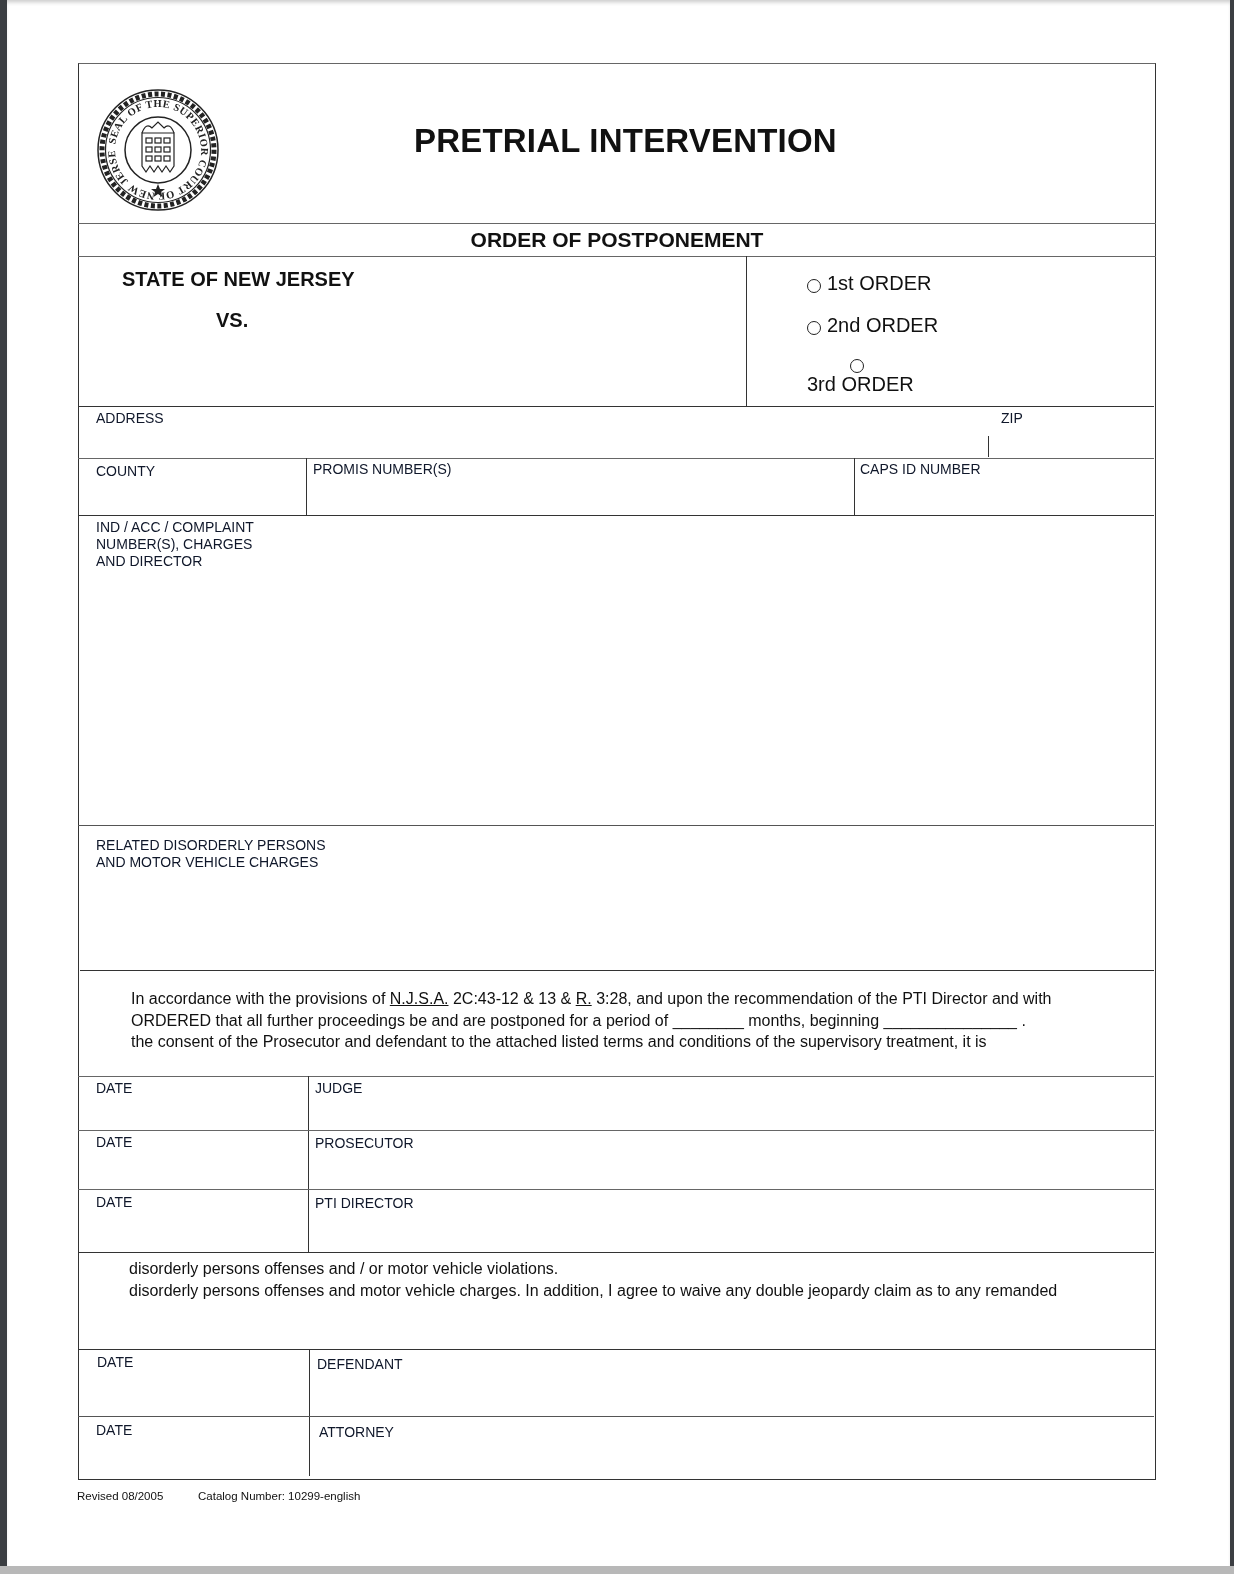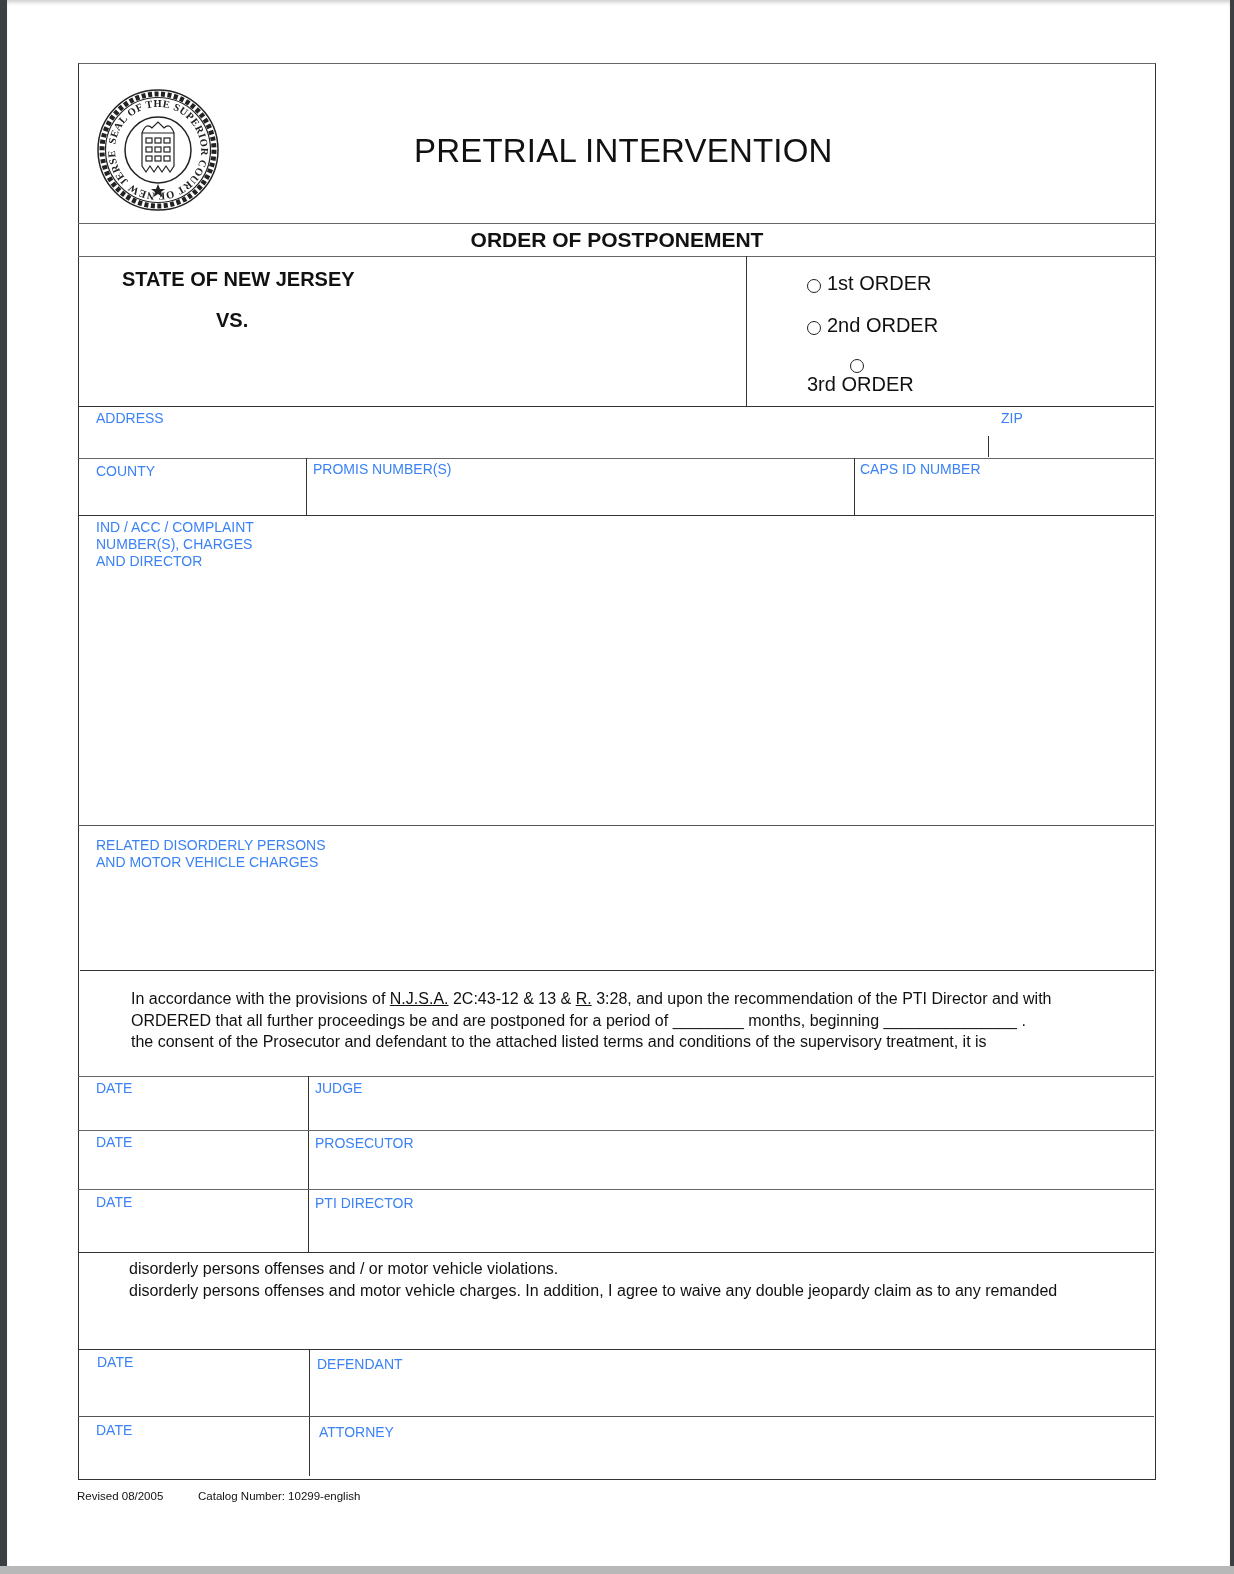--- a/index.html
+++ b/index.html
@@ -11,22 +11,22 @@
   .page {
     position:absolute; left:7px; top:0; width:1223px; height:1566px;
     background:#fff;
     box-shadow: inset 0 4px 4px -2px #c8c8c8;
   }
   .bottom-strip { position:absolute; left:0; top:1566px; width:1234px; height:8px; background:#b8b8b8; }
   .abs { position:absolute; }
   .hline { position:absolute; height:0; border-top:1.5px solid #333; }
   .vline { position:absolute; width:0; border-left:1.5px solid #333; }
   .frame { position:absolute; left:71px; top:63px; width:1076px; height:1415px; border:1.5px solid #333; border-top-color:#666; }
-  .lbl { position:absolute; font-size:14px; line-height:17px; color:#3b82f6; }
-  .title { position:absolute; left:414px; top:132px; font-size:33px; font-weight:normal; letter-spacing:0.2px; }
+  .lbl { position:absolute; font-size:14px; line-height:17px; color:#0f172a; }
+  .title { position:absolute; left:414px; top:122px; font-size:33px; font-weight:bold; letter-spacing:0.2px; }
   .subtitle { position:absolute; left:0; width:1234px; top:228px; text-align:center; font-size:21px; font-weight:bold; }
   .state { position:absolute; font-size:20px; font-weight:bold; }
   .radio-row { position:absolute; left:800px; display:flex; align-items:center; font-size:20px; cursor:pointer; }
   .radio { width:12px; height:12px; border:1px solid #222; border-radius:50%; margin-right:6px; margin-top:4px; }
   .para { position:absolute; font-size:16px; line-height:21.5px;margin-left:35px; }
   .para u { text-decoration:underline; }
   .field { position:absolute; cursor:text; }
   .footer { position:absolute; top:1490px; font-size:11.5px; }
 </style>
 </head>

